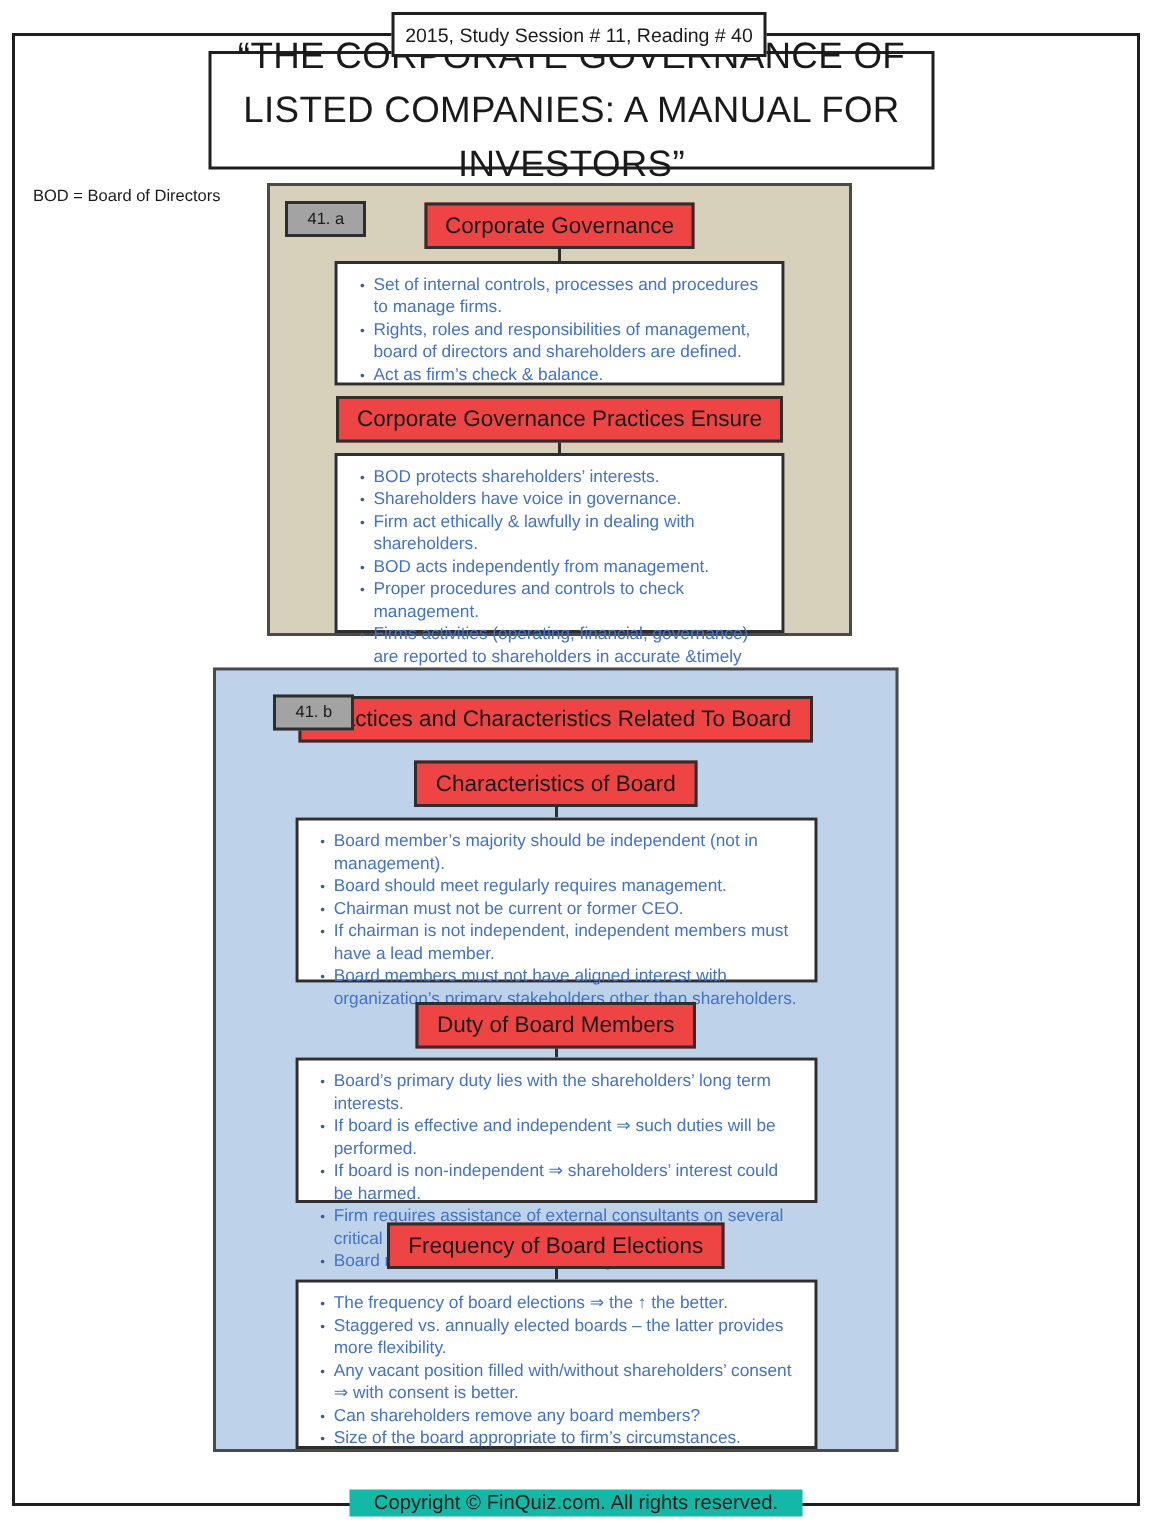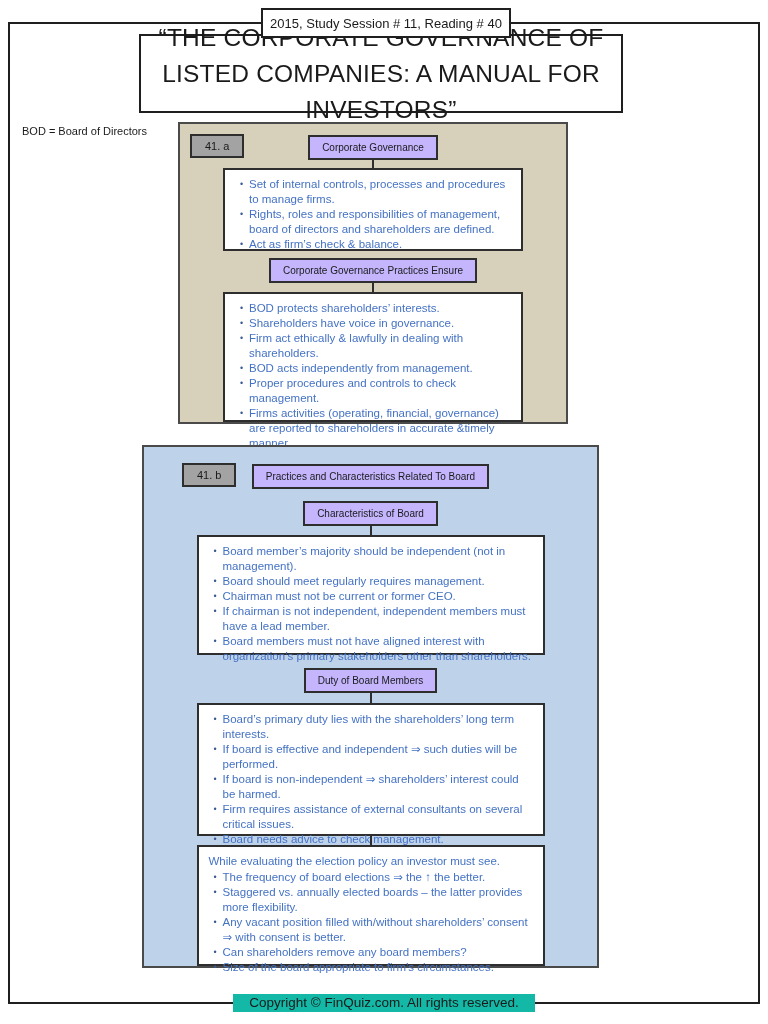--- a/index.html
+++ b/index.html
@@ -32,22 +32,22 @@
   }
   .section-a{left:178px;top:122px;width:390px;height:302px;background:#d7d0bb;}
   .section-b{left:142px;top:445px;width:457px;height:523px;background:#bed2ea;}
   .tag-box{
     position:absolute;background:#a3a3a3;border:2px solid #2e2e2e;
     font-size:11px;padding:4px 13px;z-index:2;
   }
   .tag-a{left:10px;top:10px;}
   .tag-b{left:38px;top:16px;}
   .hdr-box{
-    background:#c4b5fd;border:2px solid #2e2e2e;
-    font-size:10px;text-align:center;padding:5px 12px;white-space:nowrap;
+    background:#ef4444;border:2px solid #2e2e2e;
+    font-size:15px;text-align:center;padding:5px 12px;white-space:nowrap;
   }
   .connector{width:2px;height:11px;background:#2e2e2e;}
   .bullets-box{
     background:#ffffff;border:2px solid #2e2e2e;box-sizing:border-box;
     padding:7px 9px 6px 9px;color:#4472c4;font-size:11.5px;line-height:15px;
     text-align:left;
   }
   .bullets-a{width:300px;}
   .bullets-b{width:348px;}
   .bullet-item{display:flex;}
@@ -175,23 +175,23 @@
       <div class="bullet-item">
         <span class="dot">•</span>
         <span class="btxt">Firm requires assistance of external consultants on several critical issues.</span>
       </div>
       <div class="bullet-item">
         <span class="dot">•</span>
         <span class="btxt">Board needs advice to check management.</span>
       </div>
     </div>
 
+  <div class="hdr-box mt13">Frequency of Board Elections</div>
   <div class="connector"></div>
   <div class="bullets-box bullets-b minh-b3">
-    <div class="intro-line">While evaluating the election policy an investor must see.</div>
     <div>
         <div class="bullet-item">
           <span class="dot">•</span>
           <span class="btxt">The frequency of board elections ⇒ the ↑ the better.</span>
         </div>
         <div class="bullet-item">
           <span class="dot">•</span>
           <span class="btxt">Staggered vs. annually elected boards – the latter provides more flexibility.</span>
         </div>
         <div class="bullet-item">

